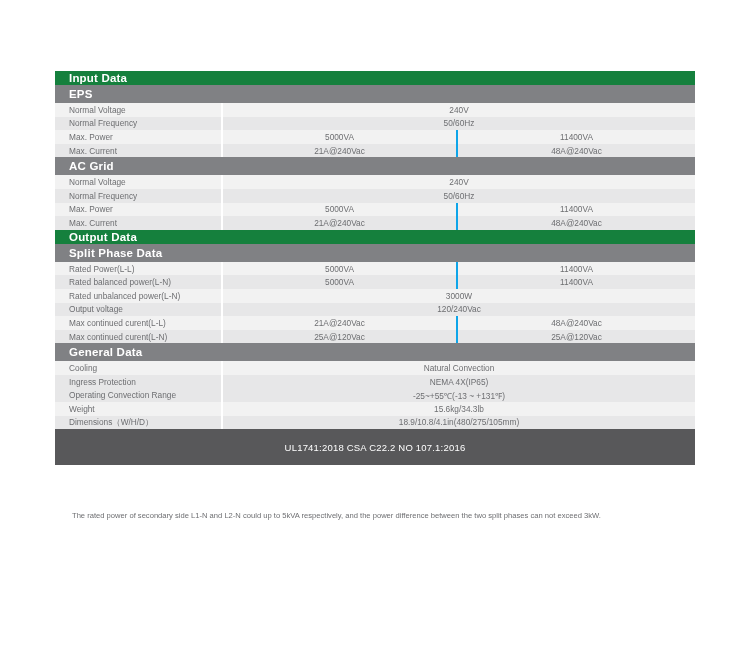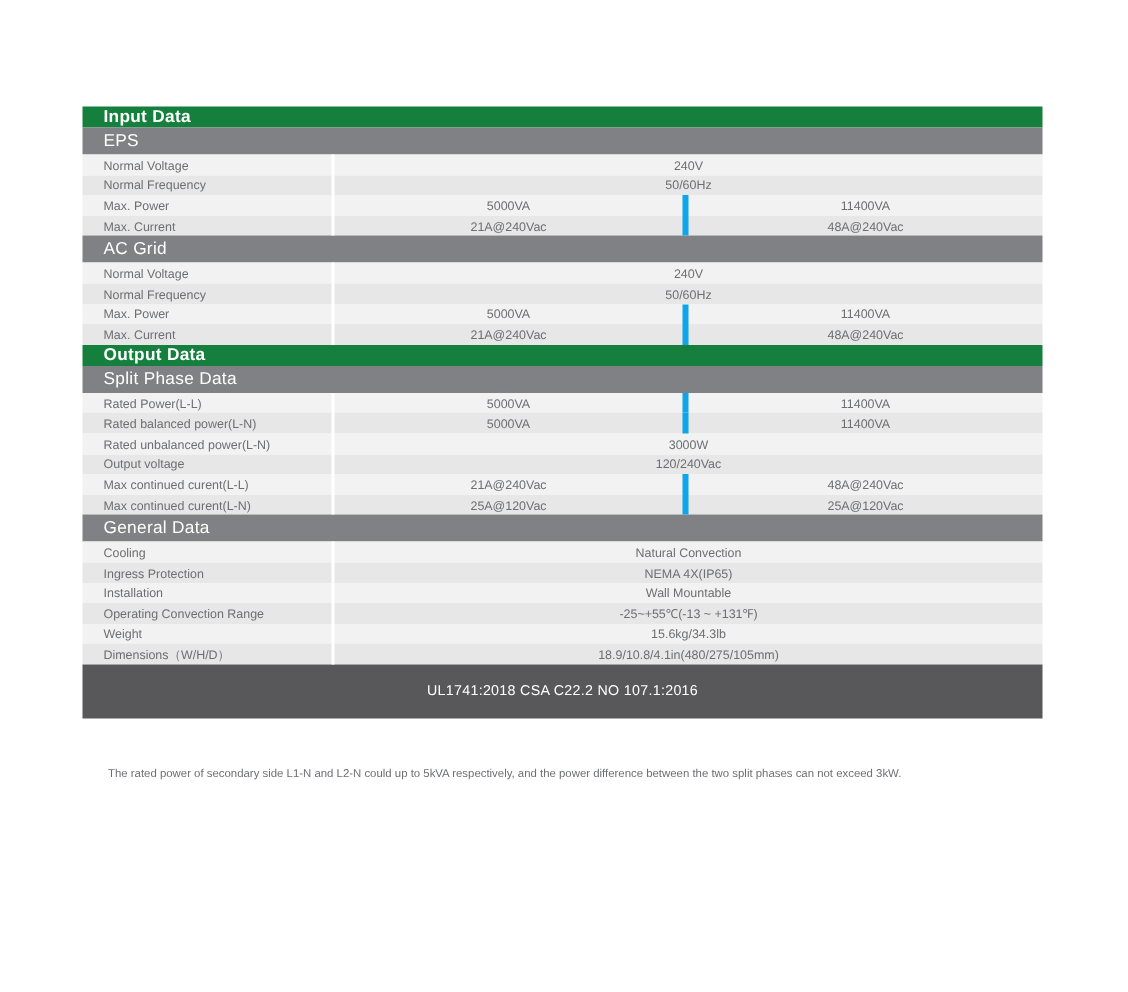--- a/index.html
+++ b/index.html
@@ -69,21 +69,21 @@
     height: 14px;
     padding: 0 0 0 14px;
     letter-spacing: .2px;
   }
 
   
   tr.sec-gray td {
     background: #808184;
     color: #ffffff;
     font-size: 11px;
-    font-weight: normal;
+    font-weight: bold;
     height: 17px;
     padding: 0 2px 0 14px;
     letter-spacing: .2px;
   }
   tr.sec-gray.tall td {
     height: 18px;
     font-size: 11.5px;
   }
 
   
@@ -100,21 +100,21 @@
   }
   tr.data td.label {
     padding-left: 14px;
     text-align: left;
     border-right: 2px solid #ffffff;
   }
   tr.data td.val {
     text-align: center;
   }
   tr.data td.val.split {
-    border-right: 4px solid #0ea5e9;
+    border-right: 2px solid #0ea5e9;
   }
   tr.data td.val.last { border-right: none; }
 
   
   tr.cert td {
     background: #58585a;
     color: #ffffff;
     font-size: 9.5px;
     height: 36px;
     text-align: center;
@@ -231,24 +231,20 @@
             <td colspan="3">General Data</td>
           </tr>
           <tr class="data">
             <td class="label">Cooling</td>
             <td class="val last" colspan="2">Natural Convection</td>
           </tr>
           <tr class="data alt">
             <td class="label">Ingress Protection</td>
             <td class="val last" colspan="2">NEMA 4X(IP65)</td>
           </tr>
-          <tr class="data">
-            <td class="label">Installation</td>
-            <td class="val last" colspan="2">Wall Mountable</td>
-          </tr>
           <tr class="data alt">
             <td class="label">Operating Convection Range</td>
             <td class="val last" colspan="2">-25~+55℃(-13 ~ +131℉)</td>
           </tr>
           <tr class="data">
             <td class="label">Weight</td>
             <td class="val last" colspan="2">15.6kg/34.3lb</td>
           </tr>
           <tr class="data alt">
             <td class="label">Dimensions（W/H/D）</td>

